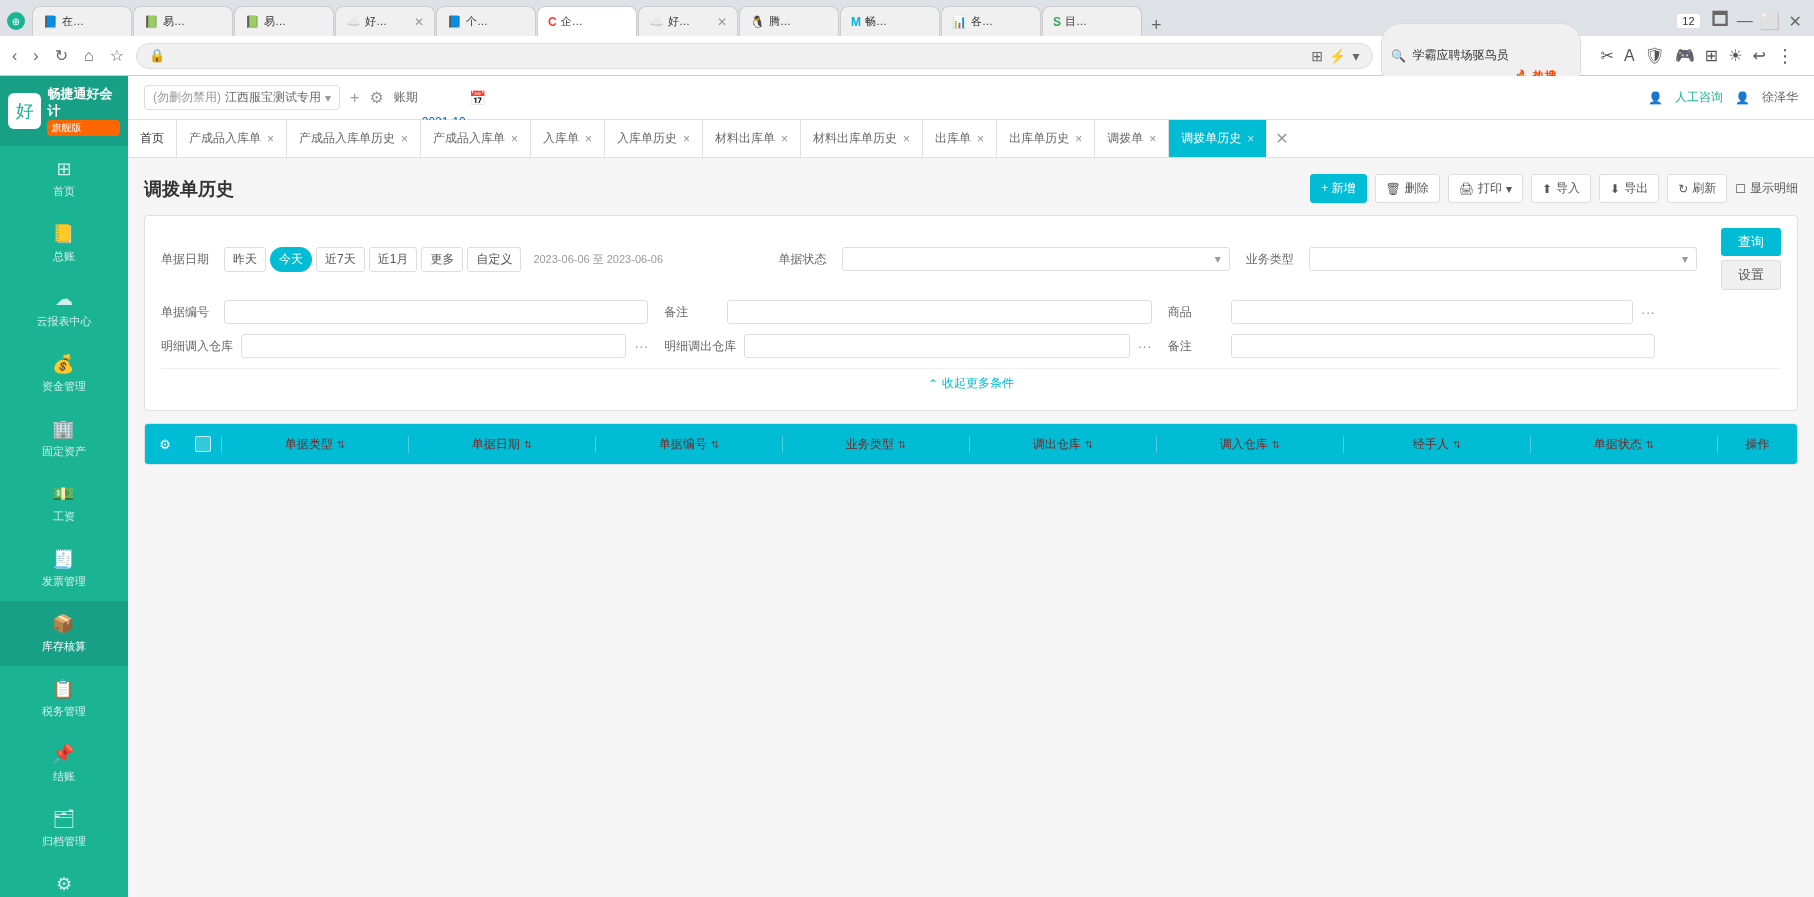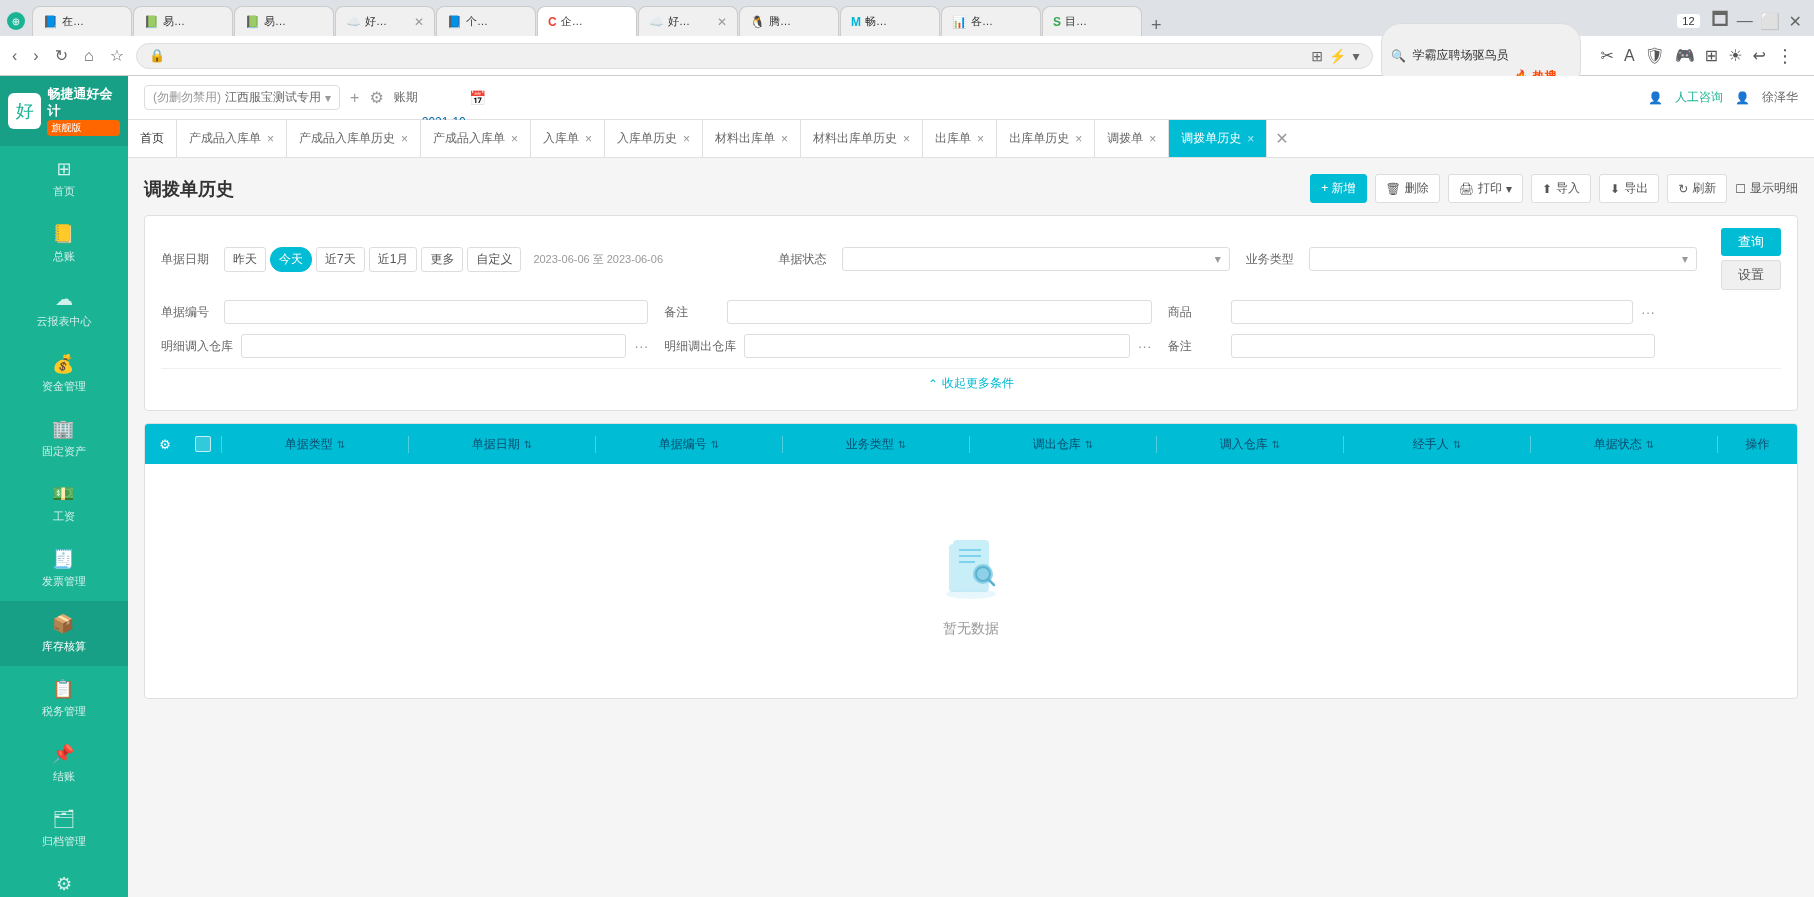--- a/index.html
+++ b/index.html
@@ -79,21 +79,21 @@
     .filter-input { flex: 1; border: 1px solid #ddd; border-radius: 3px; padding: 4px 8px; font-size: 12px; color: #333; outline: none; }
     .filter-dots { color: #999; cursor: pointer; font-size: 14px; }
     .collapse-btn { display: flex; align-items: center; justify-content: center; gap: 4px; width: 100%; padding: 6px; color: #00bcd4; cursor: pointer; font-size: 12px; border-top: 1px solid #f0f0f0; margin-top: 8px; }
 
     
     .table-container { background: #fff; border: 1px solid #e0e0e0; border-radius: 4px; overflow: hidden; }
     .table-header { background: #00bcd4; display: flex; align-items: center; height: 40px; }
     .th-settings { width: 40px; display: flex; align-items: center; justify-content: center; color: #fff; flex-shrink: 0; cursor: pointer; }
     .th-checkbox { width: 36px; display: flex; align-items: center; justify-content: center; flex-shrink: 0; }
     .th-checkbox-box { width: 16px; height: 16px; border: 1px solid rgba(255,255,255,0.7); border-radius: 2px; background: rgba(255,255,255,0.2); }
-    .th-cell { flex: 1; display: flex; align-items: center; justify-content: center; color: #0c4a6e; font-size: 12px; padding: 0 13px; border-left: 1px solid rgba(255,255,255,0.3); cursor: pointer; gap: 4px; white-space: nowrap; }
+    .th-cell { flex: 1; display: flex; align-items: center; justify-content: center; color: #7f1d1d; font-size: 12px; padding: 0 13px; border-left: 1px solid rgba(255,255,255,0.3); cursor: pointer; gap: 4px; white-space: nowrap; }
     .th-cell.ops { flex: 0 0 80px; }
     .sort-icon { font-size: 10px; opacity: 0.8; }
 
     
     .empty-state { display: flex; flex-direction: column; align-items: center; justify-content: center; padding: 60px 20px; }
     .empty-icon { width: 80px; height: 80px; margin-bottom: 16px; }
     .empty-text { font-size: 14px; color: #999; }
 
     
     .tab-bar-close { padding: 0 8px; color: #999; cursor: pointer; font-size: 16px; flex-shrink: 0; }
@@ -483,31 +483,17 @@
           </div>
           <div class="th-cell">
             <span>单据状态</span>
             <span class="sort-icon">⇅</span>
           </div>
           <div class="th-cell ops">
             <span>操作</span>
           </div>
         </div>
 
-        <div class="empty-state">
-          <svg class="empty-icon" viewBox="0 0 80 80" xmlns="http://www.w3.org/2000/svg">
-            <ellipse cx="40" cy="70" rx="25" ry="5" fill="#d0eff8" opacity="0.5"></ellipse>
-            <rect x="18" y="20" width="40" height="48" rx="4" fill="#b3e5f5" opacity="0.7"></rect>
-            <rect x="22" y="16" width="36" height="44" rx="4" fill="#c8eef8"></rect>
-            <line x1="28" y1="26" x2="50" y2="26" stroke="#7fd3ef" stroke-width="2"></line>
-            <line x1="28" y1="32" x2="50" y2="32" stroke="#7fd3ef" stroke-width="2"></line>
-            <line x1="28" y1="38" x2="44" y2="38" stroke="#7fd3ef" stroke-width="2"></line>
-            <circle cx="52" cy="50" r="10" fill="#7ec8e3" opacity="0.8"></circle>
-            <circle cx="52" cy="50" r="7" fill="none" stroke="#5ab4d0" stroke-width="2"></circle>
-            <line x1="57" y1="55" x2="63" y2="61" stroke="#5ab4d0" stroke-width="2.5" stroke-linecap="round"></line>
-          </svg>
-          <span class="empty-text">暂无数据</span>
-        </div>
       </div>
 
     </div>
   </div>
 </div>
 
 </body></html>

